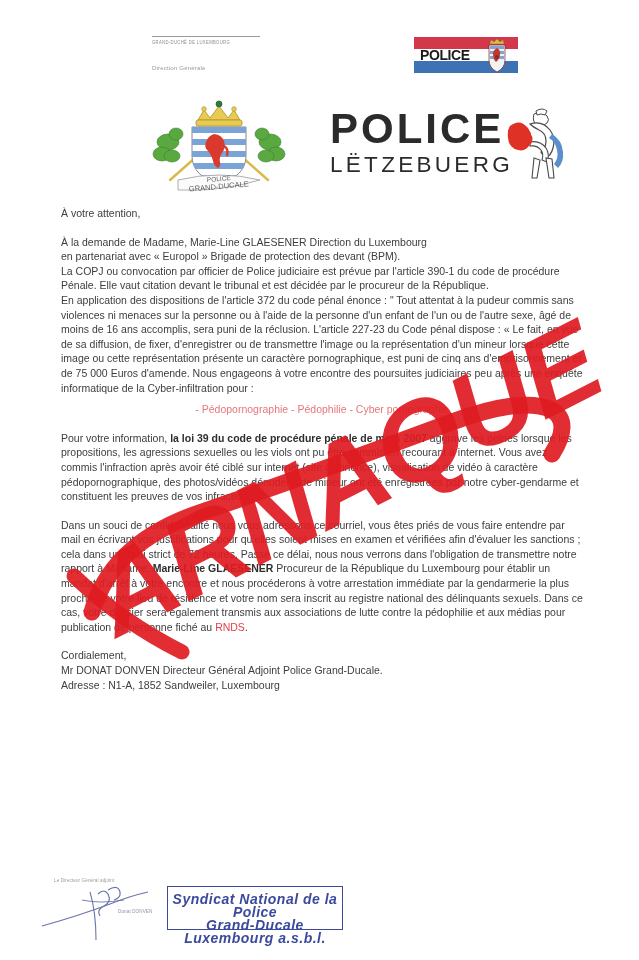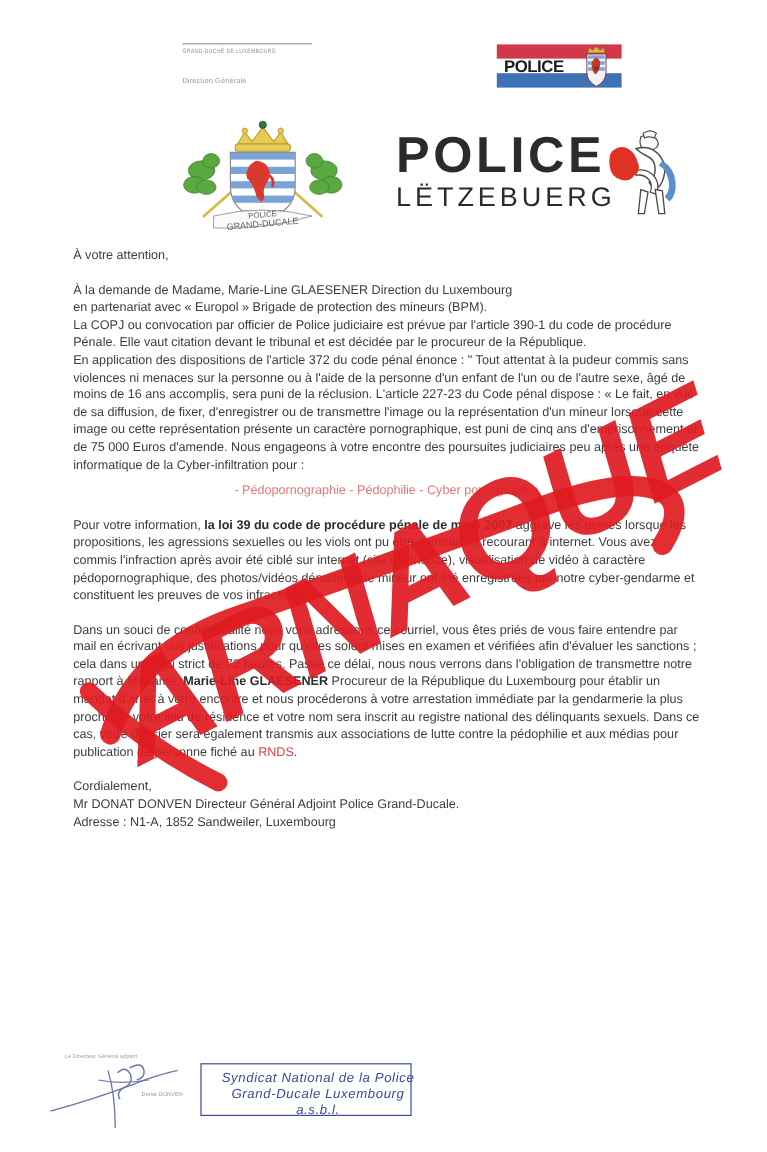--- a/index.html
+++ b/index.html
@@ -177,27 +177,27 @@
   }
   .stamp-box {
     position: absolute;
     left: 121px; top: 8px;
     width: 174px; height: 42px;
     border: 1.4px solid #3b4a9c;
     background: rgba(255,255,255,0.55);
   }
   .stamp-text {
     position: absolute;
-    left: 10px; top: 6px;
+    left: 0; top: 6px;
     width: 174px;
     text-align: center;
     font-family: "Liberation Sans", sans-serif;
     font-style: italic;
-    font-weight: normal;
-    font-size: 11px;
+    font-weight: bold;
+    font-size: 14px;
     line-height: 13px;
     letter-spacing: 0.5px;
     color: #3b4a9c;
   }
 
   
   .arnaque-stamp {
     position: absolute;
     left: 72px;
     top: 392px;
@@ -325,21 +325,21 @@
     </svg>
   </div>
 
   <div class="letter-body">
 
     <p>À votre attention,</p>
 
     <div class="para-gap"></div>
 
     <p>À la demande de Madame, Marie-Line GLAESENER Direction du Luxembourg</p>
-    <p>en partenariat avec « Europol » Brigade de protection des mineurs (BPM).</p>
+    <p>en partenariat avec « Europol » Brigade de protection des devant (BPM).</p>
 
     <p>La COPJ ou convocation par officier de Police judiciaire est prévue par l'article 390-1 du code de procédure Pénale. Elle vaut citation devant le tribunal et est décidée par le procureur de la République.</p>
 
     <p>En application des dispositions de l'article 372 du code pénal énonce : " Tout attentat à la pudeur commis sans violences ni menaces sur la personne ou à l'aide de la personne d'un enfant de l'un ou de l'autre sexe, âgé de moins de 16 ans accomplis, sera puni de la réclusion. L'article 227-23 du Code pénal dispose : « Le fait, en vue de sa diffusion, de fixer, d'enregistrer ou de transmettre l'image ou la représentation d'un mineur lorsque cette image ou cette représentation présente un caractère pornographique, est puni de cinq ans d'emprisonnement et de 75 000 Euros d'amende. Nous engageons à votre encontre des poursuites judiciaires peu après une enquête informatique de la Cyber-infiltration pour :</p>
 
     <div class="small-gap"></div>
 
     <p class="offenses-line">- Pédopornographie - Pédophilie - Cyber pornographie</p>
 
     <div class="para-gap"></div>

